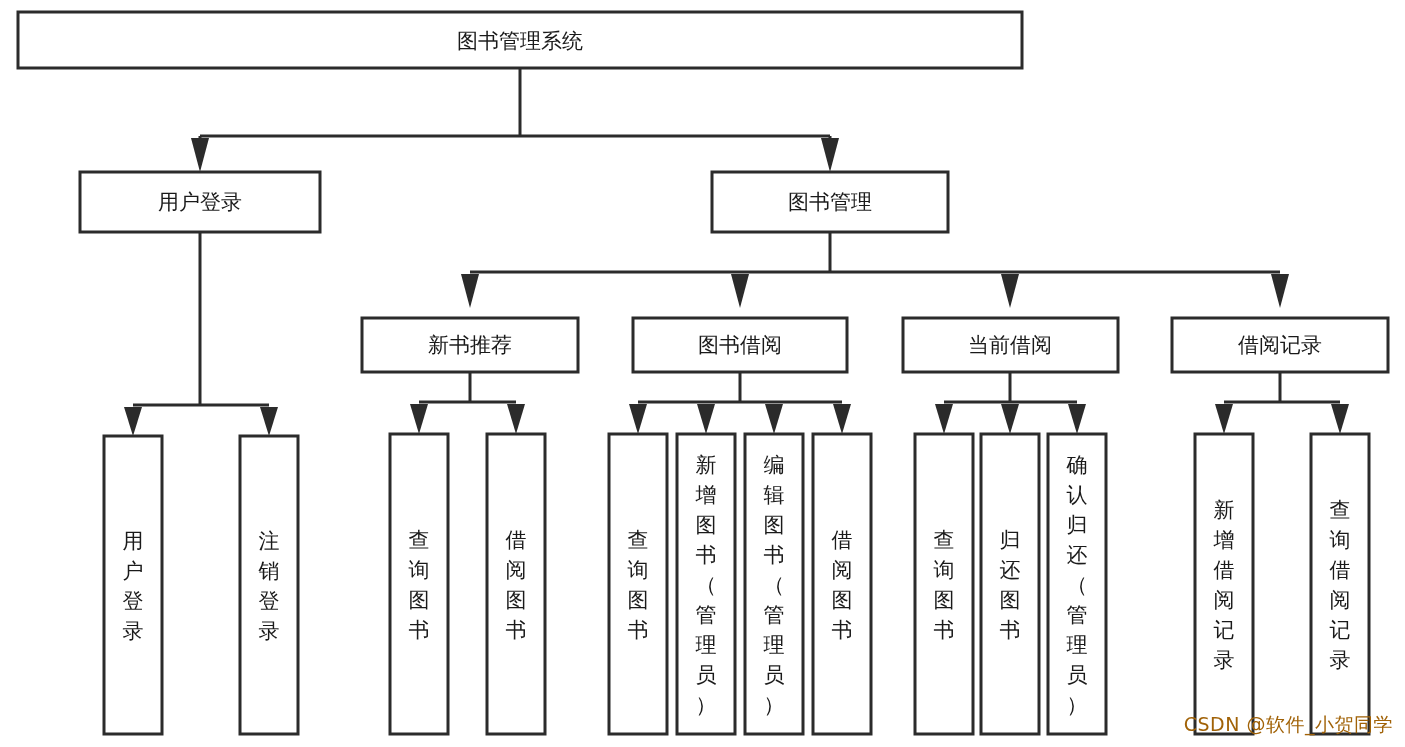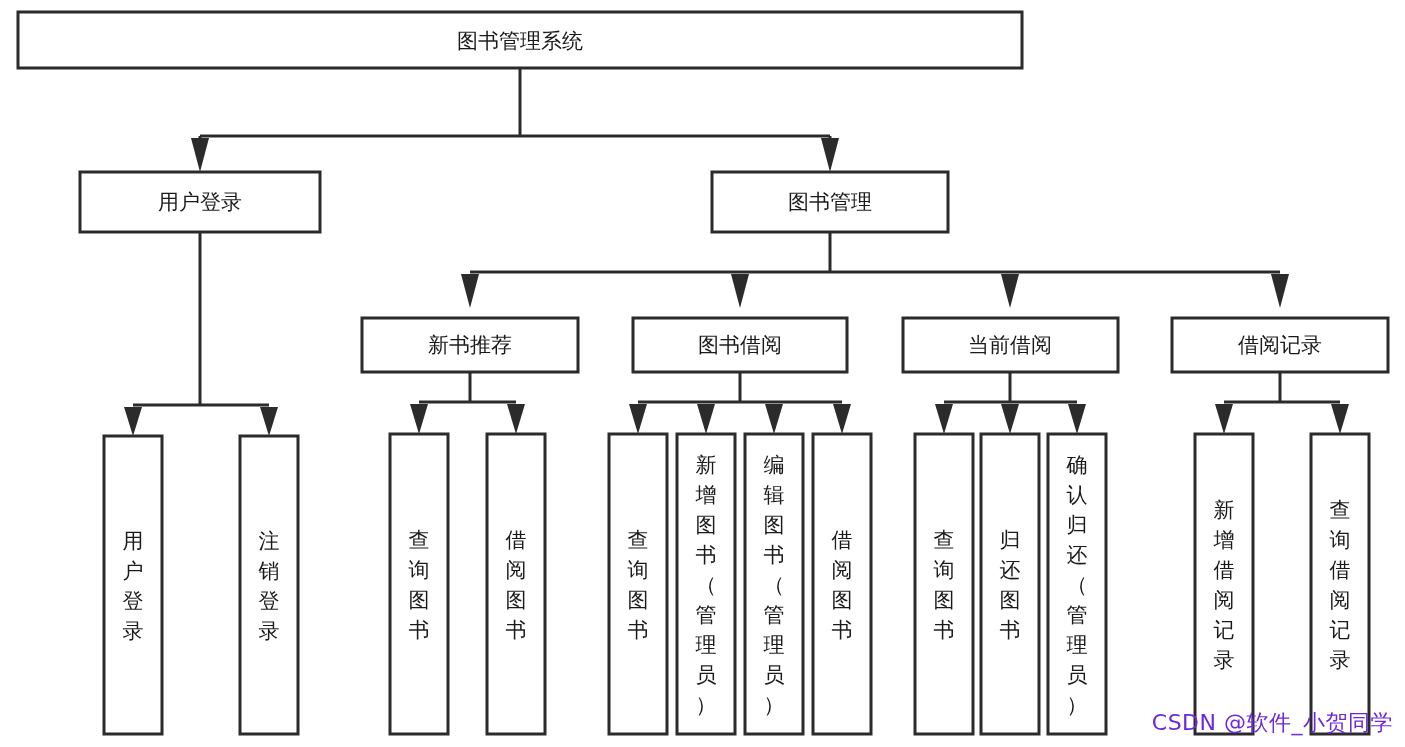--- a/index.html
+++ b/index.html
@@ -55,22 +55,22 @@
     fill: #1a1a1a;
     font-family: "DejaVu Sans", "Liberation Sans", sans-serif;
     font-size: 21px;
     text-anchor: middle;
   }
   .watermark-text {
     position: absolute;
     right: 12px;
     bottom: 6px;
     font-family: "DejaVu Sans", "Liberation Sans", sans-serif;
-    font-size: 22px;
-    color: #6d28d9;
+    font-size: 19px;
+    color: #a16207;
     white-space: nowrap;
     letter-spacing: 0.5px;
     pointer-events: none;
   }
 </style>
 </head>
 <body>
 
 <div id="diagram-root">
 

